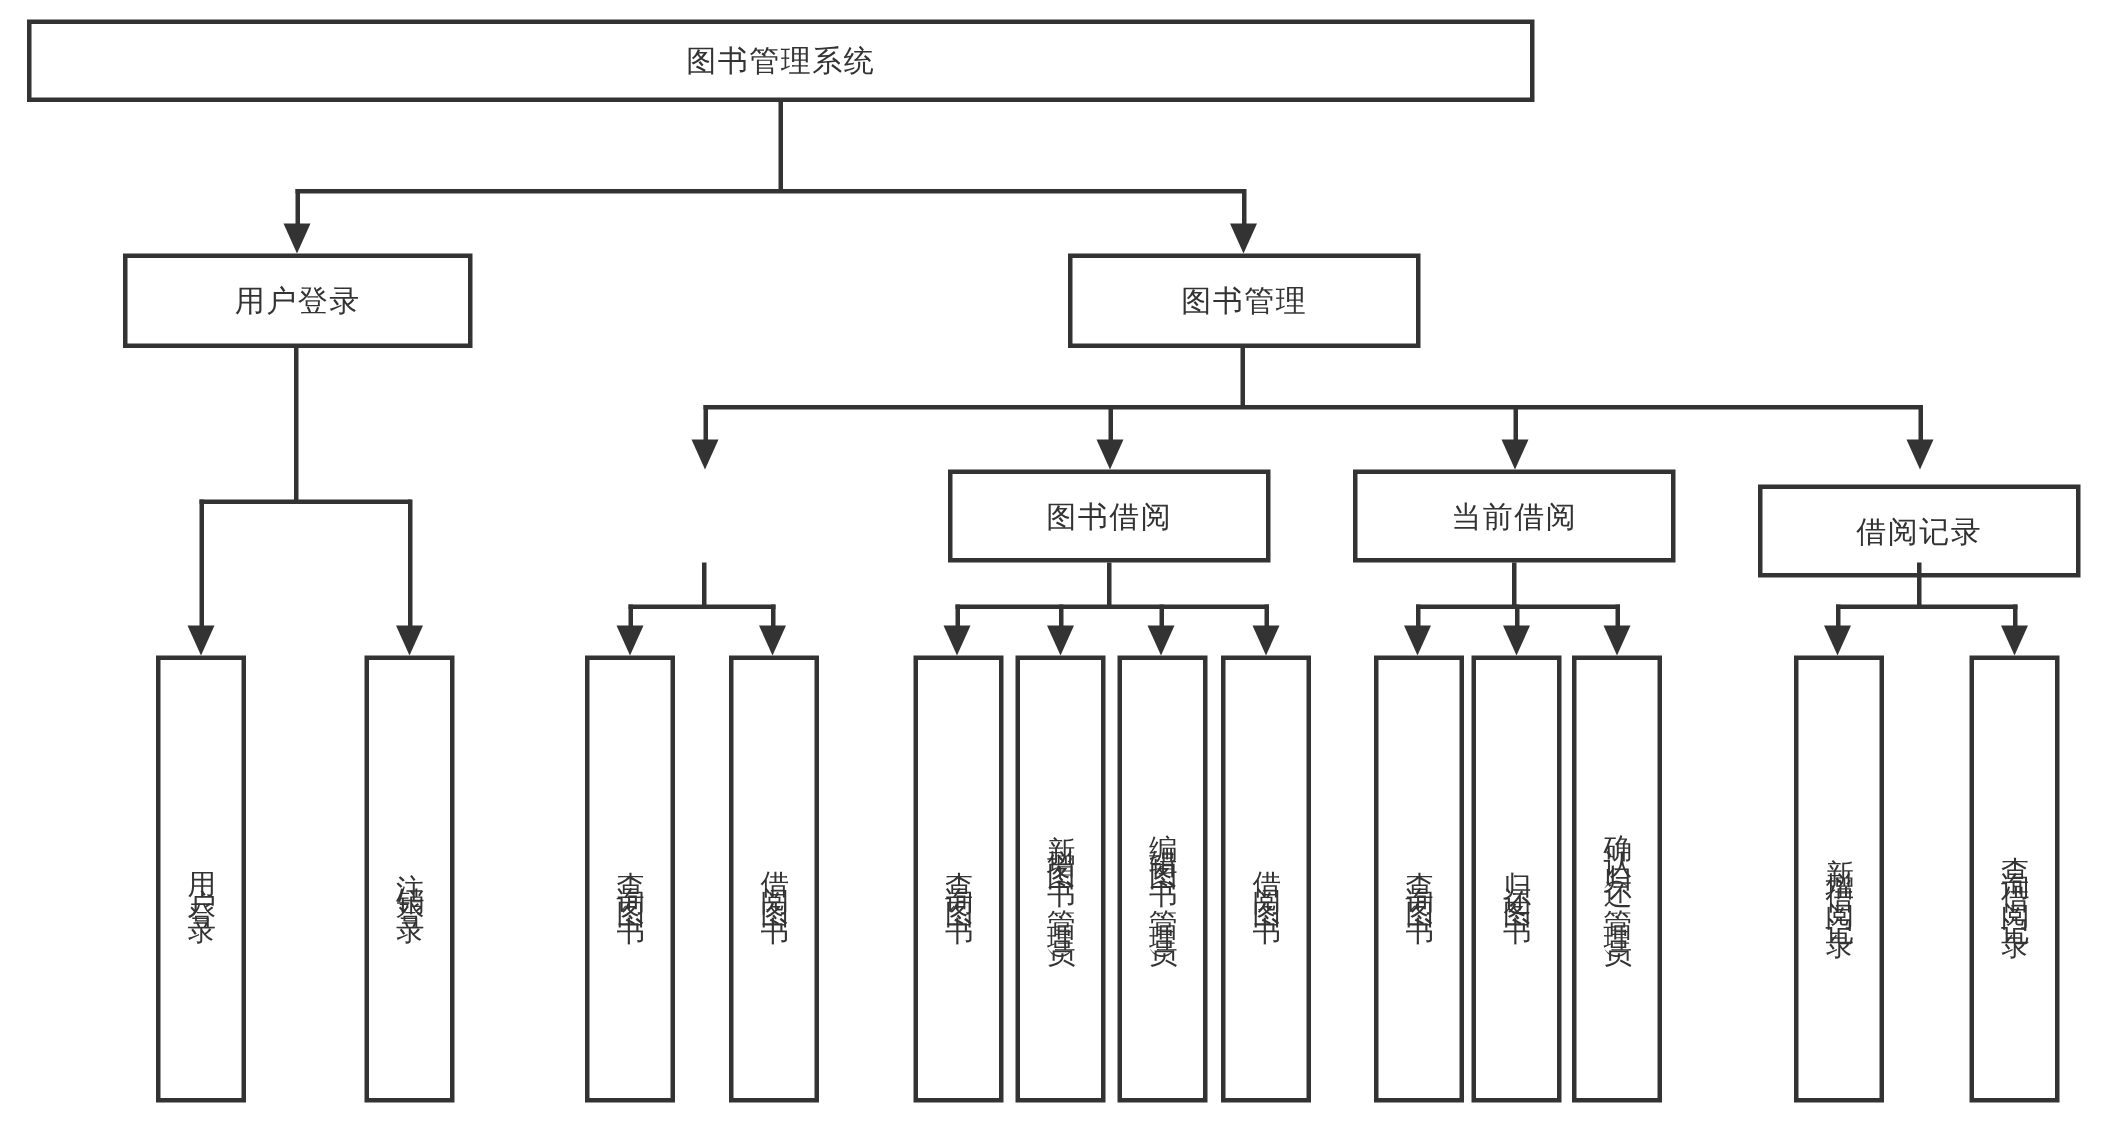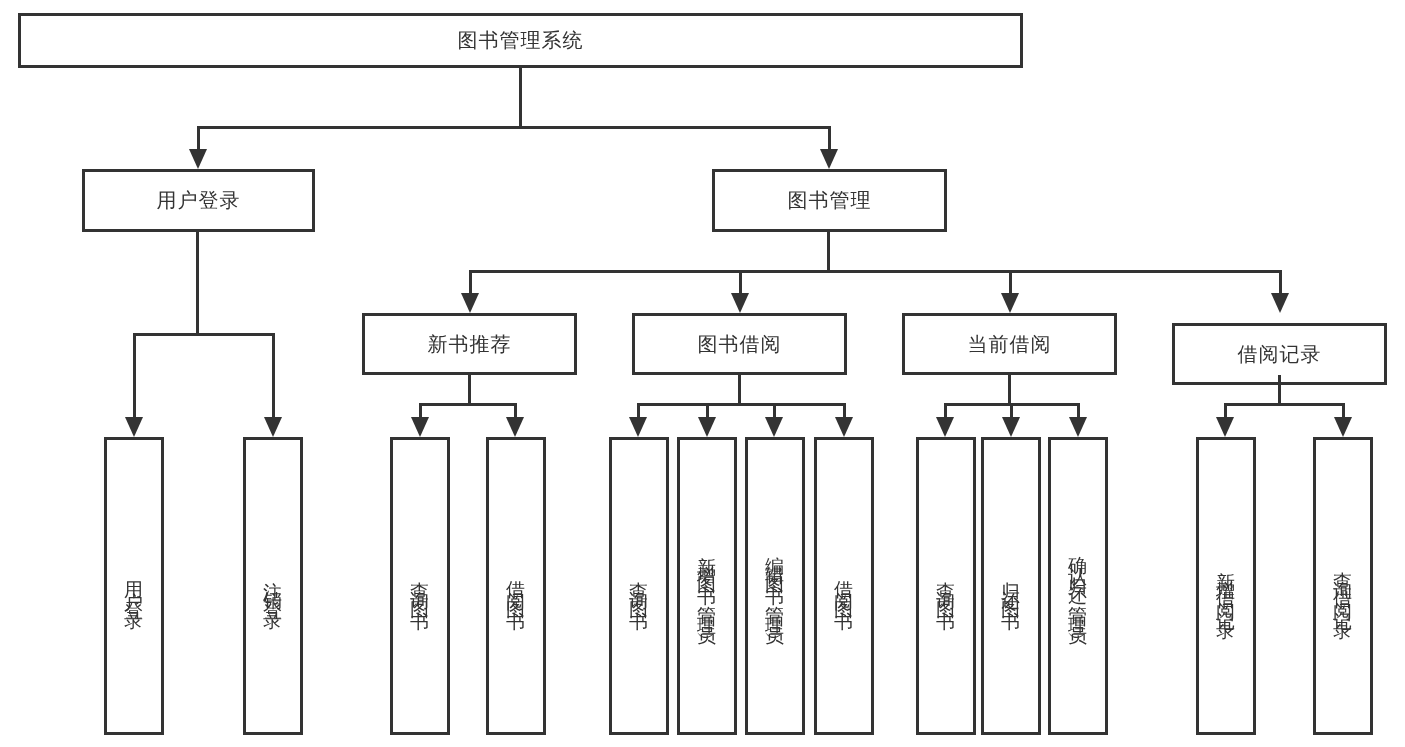--- a/index.html
+++ b/index.html
@@ -95,23 +95,20 @@
   <div class="hl" style="left:469px;top:270px;width:812px;"></div>
   <div class="vl" style="left:469px;top:270px;height:25px;"></div>
   <div class="ah" style="left:461px;top:293px;"></div>
   <div class="vl" style="left:739px;top:270px;height:25px;"></div>
   <div class="ah" style="left:731px;top:293px;"></div>
   <div class="vl" style="left:1009px;top:270px;height:25px;"></div>
   <div class="ah" style="left:1001px;top:293px;"></div>
   <div class="vl" style="left:1279px;top:270px;height:25px;"></div>
   <div class="ah" style="left:1271px;top:293px;"></div>
 
-  <div class="hbox" style="left:362px;top:313px;width:215px;height:62px;">
-    <span>新书推荐</span>
-  </div>
   <div class="hbox" style="left:632px;top:313px;width:215px;height:62px;">
     <span>图书借阅</span>
   </div>
   <div class="hbox" style="left:902px;top:313px;width:215px;height:62px;">
     <span>当前借阅</span>
   </div>
   <div class="hbox" style="left:1172px;top:323px;width:215px;height:62px;">
     <span>借阅记录</span>
   </div>
 

